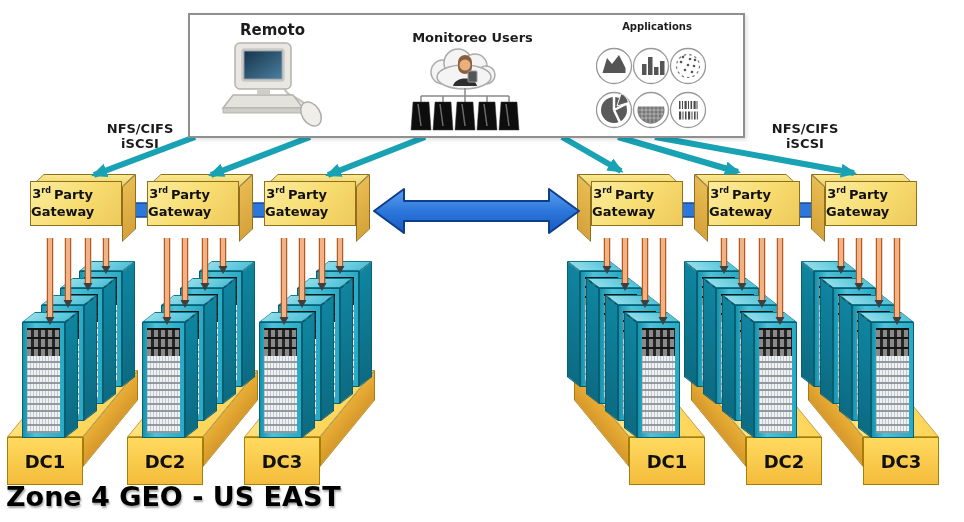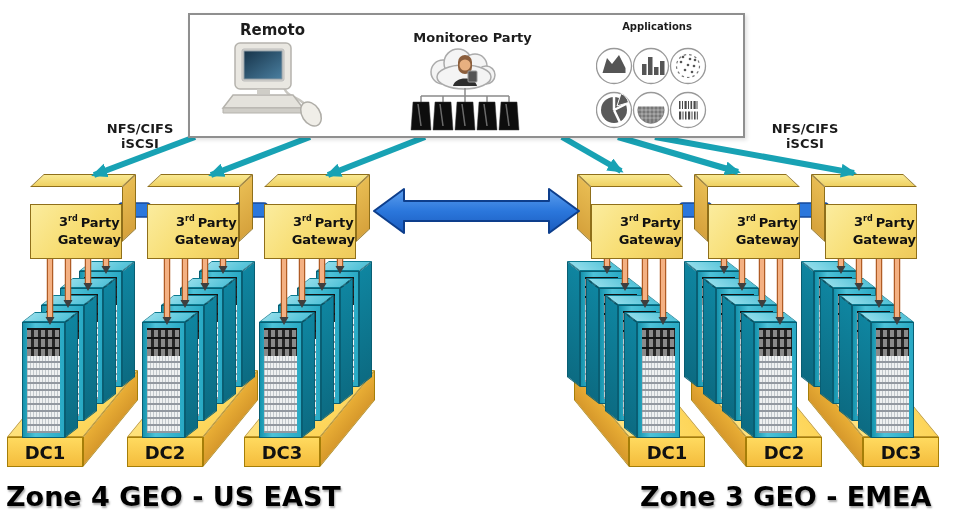--- a/index.html
+++ b/index.html
@@ -7,32 +7,32 @@
   .canvas{position:relative;width:964px;height:522px;background:#fff;overflow:hidden}
   .layer{position:absolute;inset:0}
   #layer-plat{z-index:1}#layer-rack{z-index:2}#svg-under{z-index:3}#layer-gw{z-index:4}#svg-over{z-index:6}
   #header-box{position:absolute;left:188px;top:13px;width:557px;height:125px;background:#fff;border:2px solid #8f8f8f;box-shadow:2px 2px 4px rgba(0,0,0,.12);z-index:7}
   .hlabel{font-weight:bold;color:#1c1c1c;text-align:center;position:absolute;z-index:8}
   .icon-svg{position:absolute;z-index:8}
   .proto{position:absolute;width:90px;text-align:center;font:bold 13px/15px "DejaVu Sans","Liberation Sans",sans-serif;color:#1a1a1a;z-index:8}
   .zone-title{position:absolute;font:bold 27px "DejaVu Sans","Liberation Sans",sans-serif;color:#000;text-shadow:1px 2px 2px rgba(0,0,0,.35);z-index:8;white-space:nowrap}
   
   .gw{position:absolute;width:106px;height:68px}
-  .gfront{position:absolute;left:0;top:30px;width:92px;height:55px;background:linear-gradient(130deg,#FBEC9E,#F7DC6F 55%,#EEC95B);border:1.5px solid #8F6F1A;display:flex;align-items:center;justify-content:flex-end;text-align:center}
+  .gfront{position:absolute;left:0;top:7px;width:92px;height:45px;background:linear-gradient(130deg,#FBEC9E,#F7DC6F 55%,#EEC95B);border:1.5px solid #8F6F1A;display:flex;align-items:center;justify-content:flex-start;text-align:center}
   .gtop{position:absolute;left:0;top:0;width:92px;height:13px;background:linear-gradient(180deg,#F9E992,#EFD162);transform:skewX(-47.1deg);transform-origin:left bottom;border:1.5px solid #8F6F1A}
   .gside{position:absolute;left:92px;top:13px;width:14px;height:55px;background:linear-gradient(180deg,#E8BC52,#D6A23C);transform:skewY(-42.9deg);transform-origin:left top;border:1.5px solid #8F6F1A}
   .gw.m .gfront{left:14px}
   .gw.m .gtop{left:14px;transform:skewX(47.1deg);transform-origin:right bottom}
   .gw.m .gside{left:0;transform:skewY(42.9deg);transform-origin:right top}
   .gw-label{font:bold 13px/1.3 "DejaVu Sans","Liberation Sans",sans-serif;color:#111}
   .gw-label sup{font-size:8px}
   .gw-label .rest{margin-left:3px}
   
   .plat{position:absolute;top:370px;width:76px;height:97px}
-  .pfront{position:absolute;left:0;top:67px;width:76px;height:30px;background:linear-gradient(180deg,#FFDA5F,#F4BC3C);border:1.5px solid #A57E08;display:flex;align-items:center;justify-content:center}
+  .pfront{position:absolute;left:0;top:67px;width:76px;height:48px;background:linear-gradient(180deg,#FFDA5F,#F4BC3C);border:1.5px solid #A57E08;display:flex;align-items:center;justify-content:center}
   .ptop{position:absolute;left:0;top:0;width:76px;height:67px;background:linear-gradient(115deg,#FFE78A,#FDD456);transform:skewX(-39.4deg);transform-origin:left bottom;border:1px solid #BE962C}
   .pside{position:absolute;left:76px;top:67px;width:55px;height:30px;background:linear-gradient(180deg,#E9AE35,#D6982B);transform:skewY(-50.6deg);transform-origin:left top;border:1px solid #A57E08}
   .plat.m .ptop{transform:skewX(39.4deg);transform-origin:right bottom}
   .plat.m .pside{left:-55px;transform:skewY(50.6deg);transform-origin:right top}
   .dc-label{font:bold 18px "DejaVu Sans","Liberation Sans",sans-serif;color:#111}
   
   .rack{position:absolute;width:43px;height:116px}
   .rfront{position:absolute;inset:0;background:linear-gradient(90deg,#1593AD,#4DC2D8 30%,#28A9C4);border:1px solid #095E73}
   .pd{position:absolute;left:4px;right:4px;top:5px;height:28px;background-color:#1c1c1c;background-image:repeating-linear-gradient(180deg,#141414 0 2px,transparent 2px 9.4px),repeating-linear-gradient(90deg,#8a8a8a 0 4px,#262626 4px 7px)}
   .pl{position:absolute;left:4px;right:4px;top:33px;bottom:4px;background-color:#EFF1F2;background-image:repeating-linear-gradient(180deg,transparent 0 5.5px,#9298A0 5.5px 7px),repeating-linear-gradient(90deg,#C2C8CC 0 1px,transparent 1px 3px)}
@@ -429,21 +429,21 @@
       <line x1="425" y1="137" x2="328" y2="175"></line>
       <line x1="562" y1="137" x2="621" y2="171"></line>
       <line x1="618" y1="137" x2="738" y2="172"></line>
       <line x1="655" y1="137" x2="854" y2="173"></line>
     </g>
   </svg>
 
   <div id="header-box"></div>
 
   <div class="hlabel" style="left:210px;top:21px;width:125px;font-size:15px">Remoto</div>
-  <div class="hlabel" style="left:395px;top:30px;width:155px;font-size:13px">Monitoreo Party</div>
+  <div class="hlabel" style="left:395px;top:30px;width:155px;font-size:13px">Monitoreo Users</div>
   <div class="hlabel" style="left:594px;top:21px;width:126px;font-size:10px">Applications</div>
 
   <svg class="icon-svg" style="left:215px;top:42px" width="115" height="92" viewBox="0 0 115 92">
     <defs>
         <linearGradient id="scr" x1="0" y1="0" x2="1" y2="1">
       <stop offset="0" stop-color="#17344A"></stop>
           <stop offset="1" stop-color="#4A7FA0"></stop>
         </linearGradient>
       </defs>
     <path d="M90,62 C78,52 74,56 69,46" fill="none" stroke="#C8C6C0" stroke-width="2.5"></path>
@@ -551,15 +551,14 @@
   <div class="proto" style="left:95px;top:121px">
     <div>NFS/CIFS</div>
     <div>iSCSI</div>
   </div>
   <div class="proto" style="left:760px;top:121px">
     <div>NFS/CIFS</div>
     <div>iSCSI</div>
   </div>
 
   <div class="zone-title" style="left:6px;top:481px">Zone 4 GEO - US EAST</div>
-  <div class="zone-title" style="left:640px;top:481px">Zone 3 GEO - EMEA</div>
 
 </div>
 
 </body></html>

